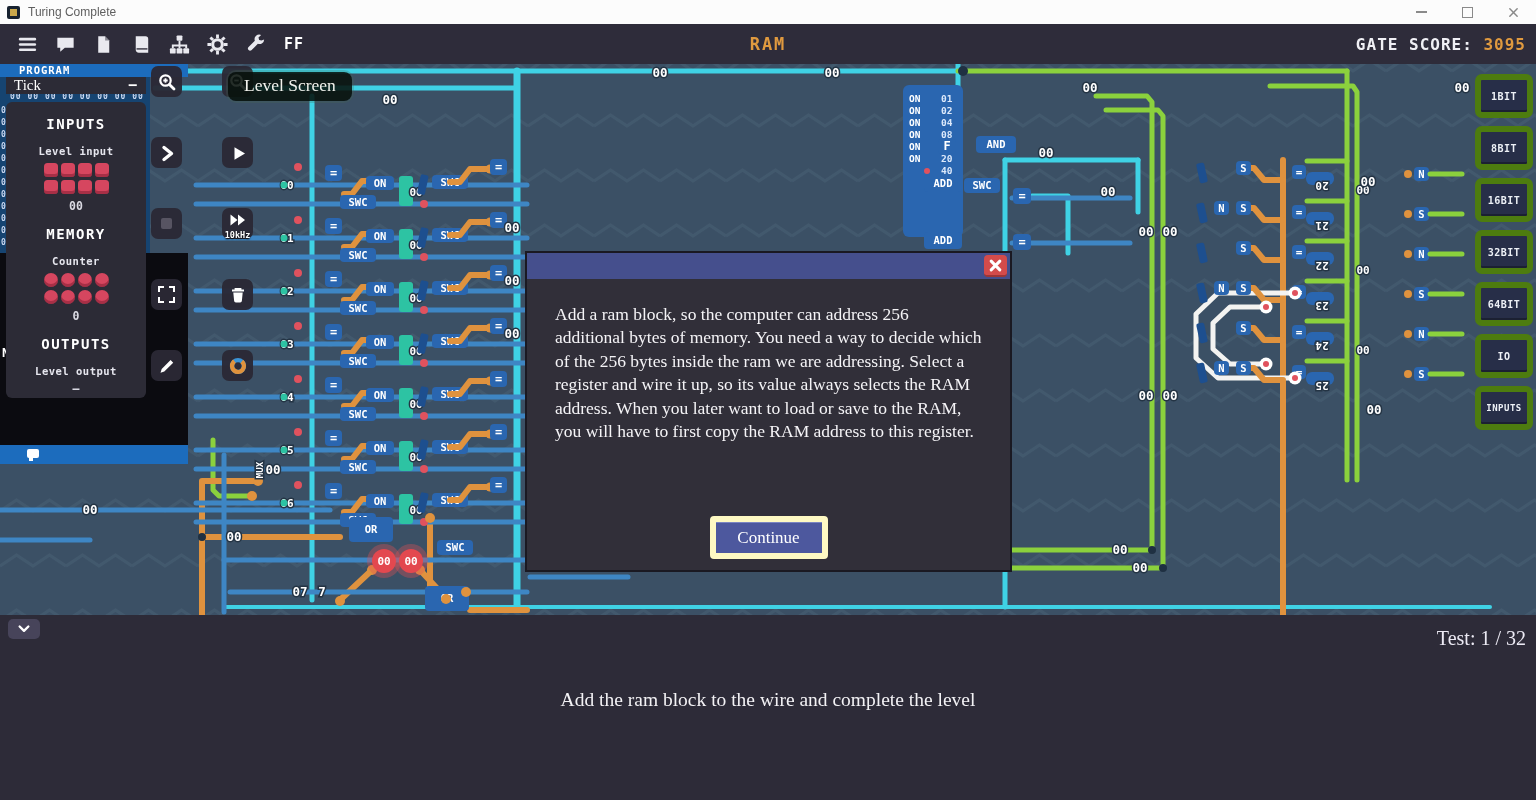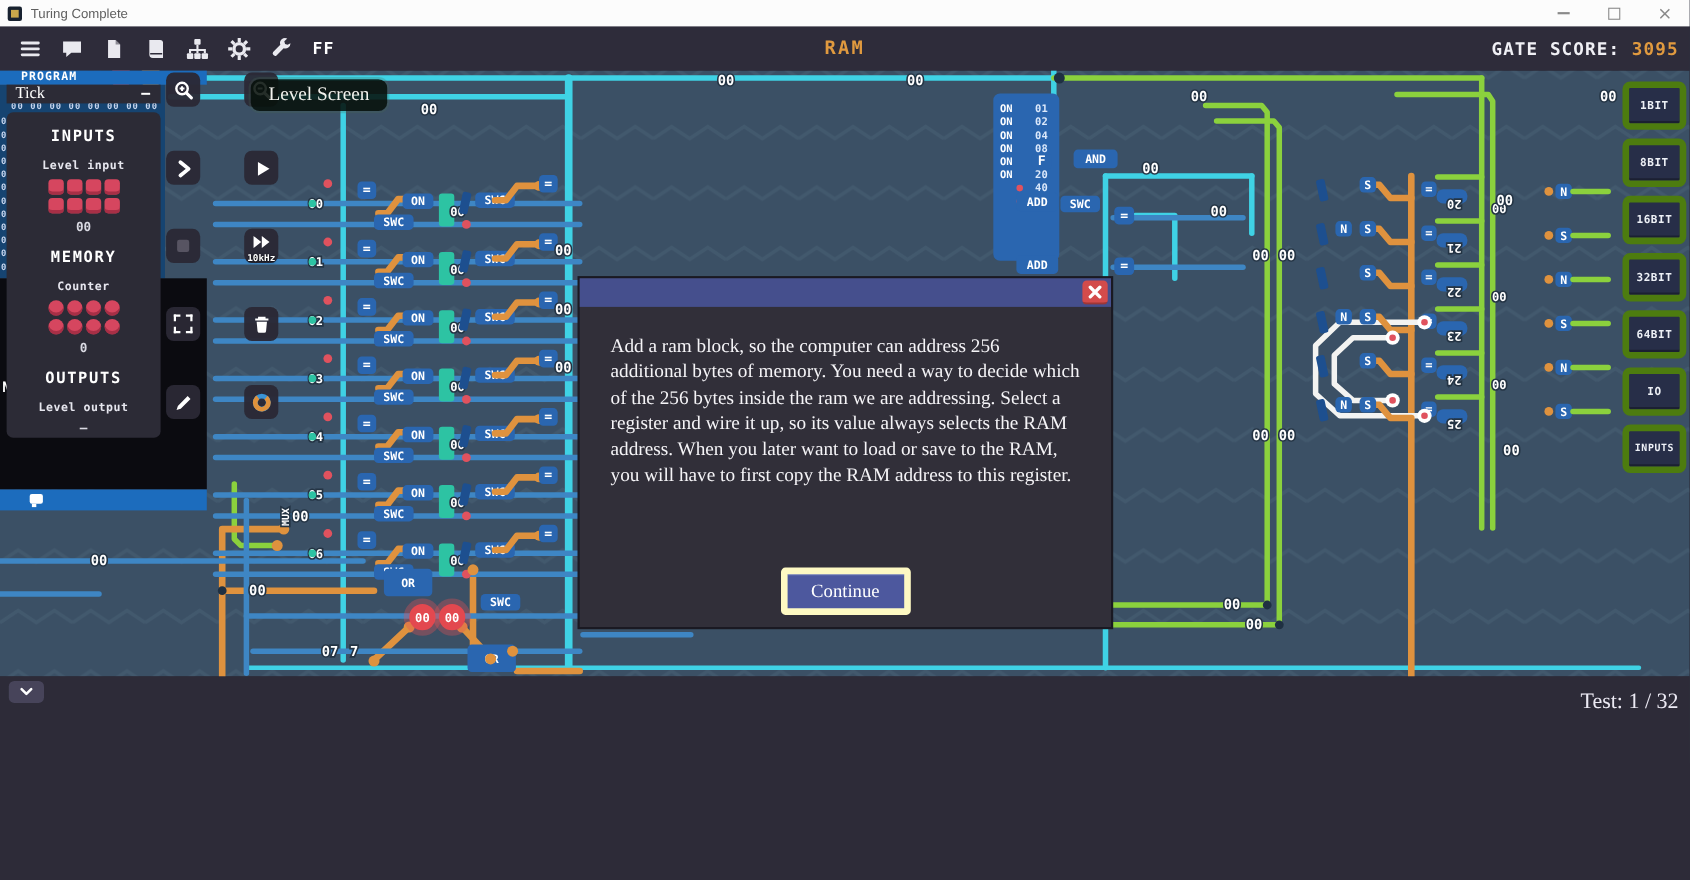--- a/index.html
+++ b/index.html
@@ -686,13 +686,14 @@
   <div class="dlg-continue serif">Continue</div>
 </div>
 
 <div class="bottombar">
   <div class="chev-btn">
     <svg width="16" height="12" viewBox="0 0 22 16">
         <path d="M5 4.5l6 6 6-6" fill="none" stroke="#fff" stroke-width="3.2" stroke-linecap="round" stroke-linejoin="round"></path>
       </svg>
   </div>
   <span class="test-label serif">Test: 1 / 32</span>
+  <div class="objective serif">Add the ram block to the wire and complete the level</div>
 </div>
 
 </body></html>

